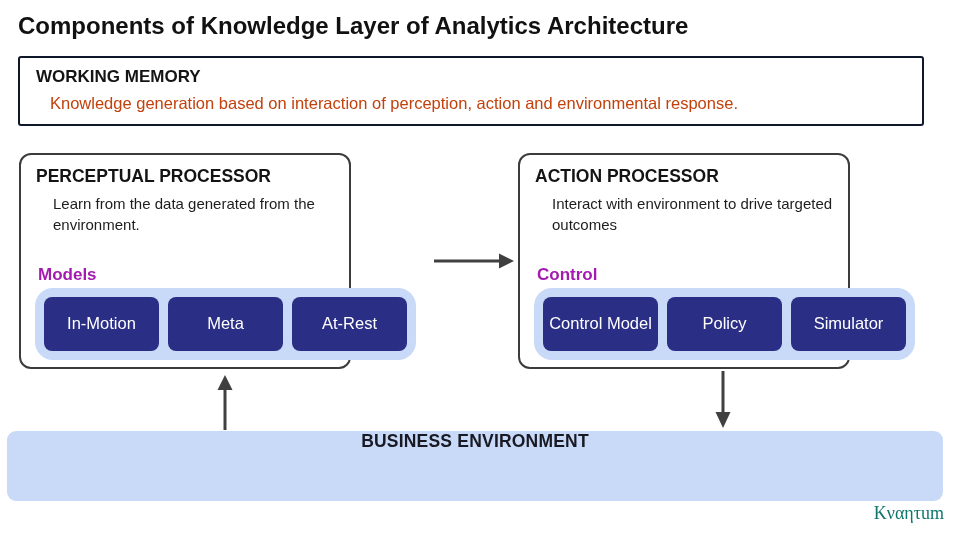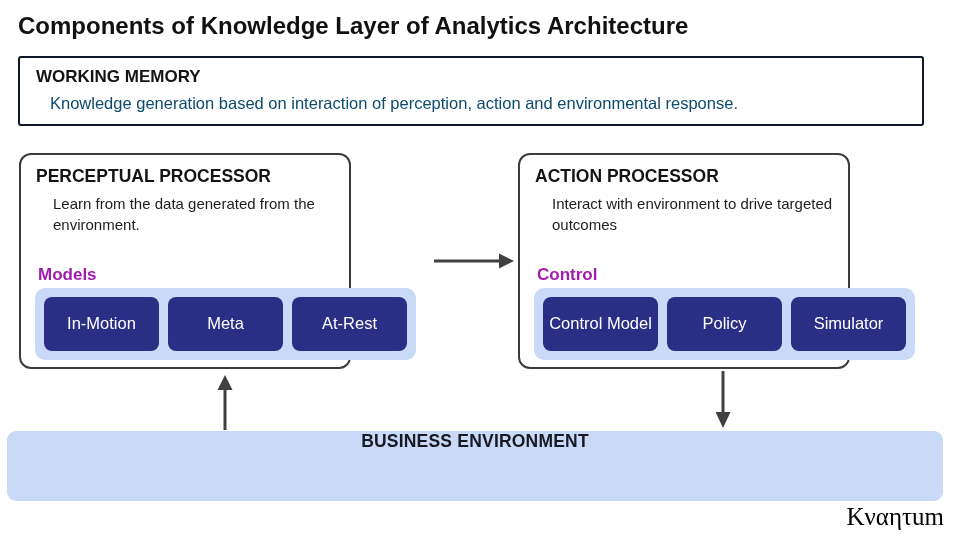--- a/index.html
+++ b/index.html
@@ -14,59 +14,59 @@
     font-size:24px;font-weight:bold;color:#111;letter-spacing:0;
     white-space:nowrap;
   }
   
   .wm-box{
     position:absolute;left:18px;top:56px;width:906px;height:70px;
     border:2px solid #0f172a;border-radius:3px;background:#fff;
     box-sizing:border-box;padding:9px 12px 0 16px;
   }
   .wm-heading{font-size:17px;font-weight:bold;color:#141414;}
-  .wm-desc{font-size:16.5px;color:#0c4a6e;margin-top:7px;margin-left:14px;}
+  .wm-desc{font-size:16.5px;color:#c2410c;margin-top:7px;margin-left:14px;}
 
   
   .panel{
     position:absolute;top:153px;width:332px;height:216px;
     border:2px solid #3c3c3c;border-radius:12px;background:#fff;
     box-sizing:border-box;padding:11px 13px 0 15px;
   }
   .panel.left{left:19px;}
   .panel.right{left:518px;}
   .panel-heading{font-size:17.5px;font-weight:bold;color:#141414;}
   .panel-desc{
     font-size:15px;color:#1d1d1d;margin-top:6px;margin-left:17px;
     max-width:350px;line-height:1.4;
   }
   .group-label{font-size:17px;font-weight:bold;color:#a21caf;position:absolute;left:17px;top:110px;}
   .chip-tray{
     position:absolute;left:14px;top:133px;width:381px;height:72px;
-    background:#c9daf8;border-radius:10px;box-sizing:border-box;
+    background:#c9daf8;border-radius:18px;box-sizing:border-box;
     display:flex;gap:9px;padding:9px;
   }
   .chip{
     flex:1 1 0;background:#2b2e85;border-radius:8px;
     color:#ffffff;font-size:16.5px;line-height:1.2;text-align:center;
     display:flex;align-items:center;justify-content:center;
     padding:2px 6px;box-sizing:border-box;
   }
   
   .biz-bar{
     position:absolute;left:7px;top:431px;width:936px;height:70px;
     background:#c9daf8;border-radius:9px;
     display:flex;align-items:flex-start;justify-content:center;
   }
   .biz-label{font-size:17.5px;font-weight:bold;color:#191924;letter-spacing:.2px;}
   
   .logo{
     position:absolute;right:16px;top:503px;
     font-family:"Liberation Serif", serif;
-    font-size:25px;color:#000000;
+    font-size:18px;color:#0f766e;
   }
   
   .arrow-layer{position:absolute;left:0;top:0;width:960px;height:539px;pointer-events:none;}
 </style>
 </head>
 <body>
 
 <div class="page-title">Components of Knowledge Layer of Analytics Architecture</div>
 
 <div class="wm-box">

